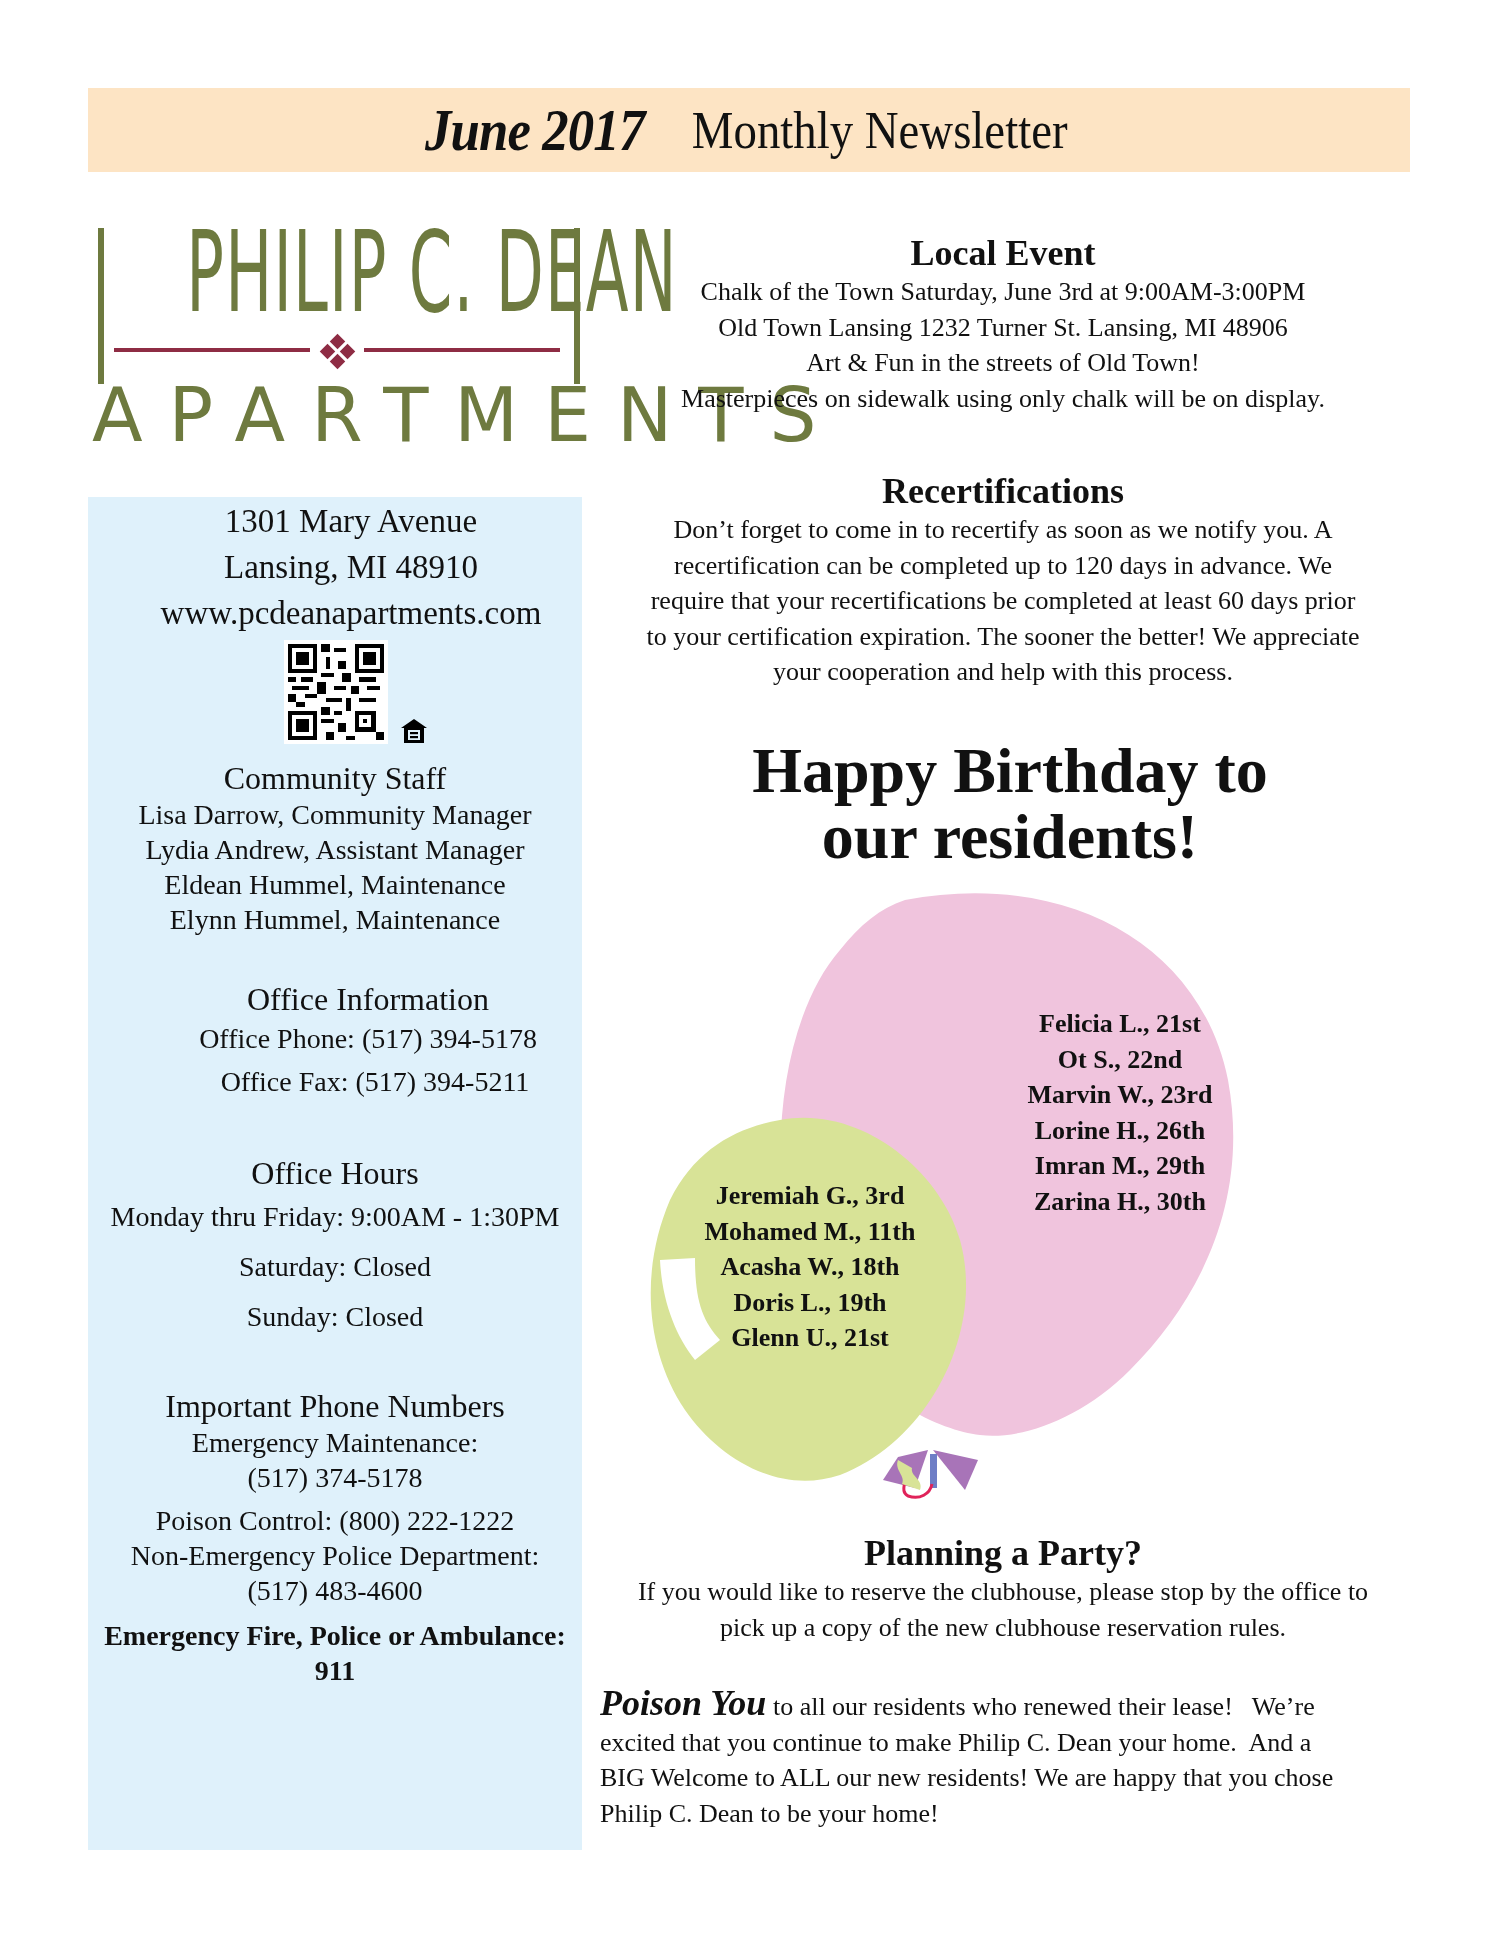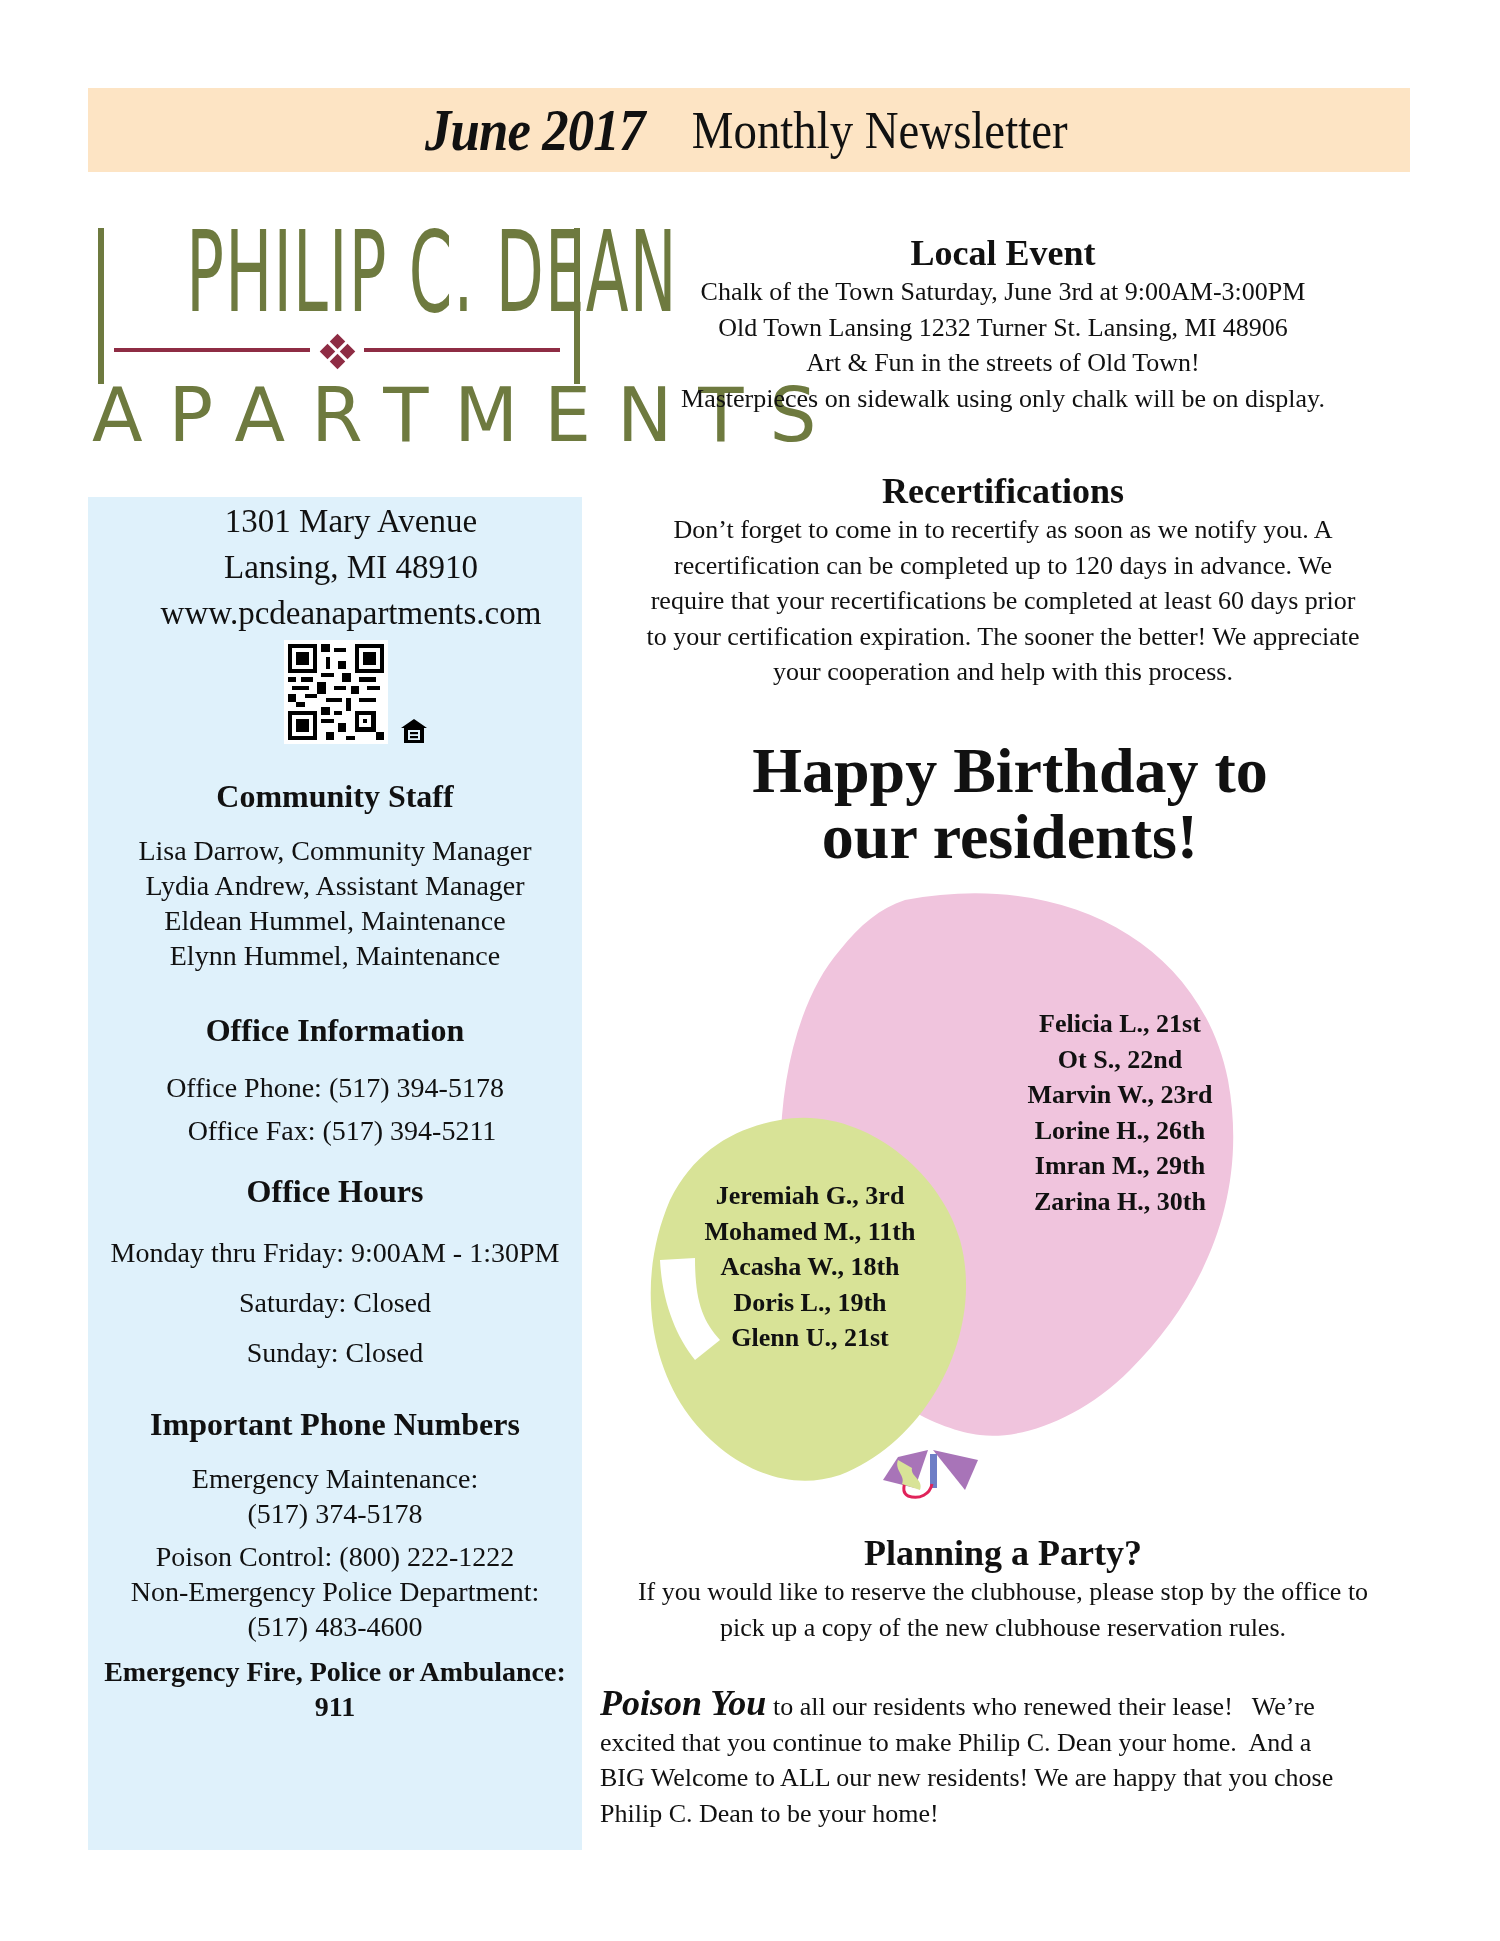--- a/index.html
+++ b/index.html
@@ -24,21 +24,21 @@
   .logo .diamonds { position:absolute; left:230px; top:124px; width:30px; height:30px; }
   .logo .diamonds span { position:absolute; width:11px; height:11px; background:#8E2C44; transform:rotate(45deg); }
   .logo .l2 { position:absolute; left:0; top:158px; width:100%; text-align:center;
               font-family:"DejaVu Sans","Liberation Sans",sans-serif; color:#6E7A3F;
               font-size:74px; line-height:90px; letter-spacing:26px; white-space:nowrap; }
   .logo .side-bar { position:absolute; width:6px; background:#6E7A3F; }
 
   
   .panel { left:88px; top:497px; width:494px; height:1353px; background:#DFF1FB; text-align:center; }
   .panel .addr { font-size:33px; line-height:44px; margin-top:0px; padding-top:2px;padding-left:32px; }
-  .panel h3 { font-size:32px; font-weight:bold; margin:18px; line-height:38px; }
+  .panel h3 { font-size:32px; font-weight:normal; margin:0; line-height:38px; }
   .panel .line { font-size:28px; line-height:35px; }
   .qr-wrap { position:absolute; left:196px; top:143px; width:104px; height:104px; background:#fff; }
   .eho { position:absolute; left:312px; top:221px; width:28px; height:26px; }
 
   
   .right-center { text-align:center; }
   .sec-title { font-weight:bold; font-size:36px; line-height:42px; }
   .sec-body { font-size:26px; line-height:35.5px; }
 
   .bday-title { font-weight:bold; font-size:64px; line-height:66px; text-align:center; }
@@ -133,21 +133,21 @@
   </div>
 
   <div style="position:absolute; left:0; top:262px; width:100%;">
     <h3>Community Staff</h3>
     <div class="line">Lisa Darrow, Community Manager</div>
     <div class="line">Lydia Andrew, Assistant Manager</div>
     <div class="line">Eldean Hummel, Maintenance</div>
     <div class="line">Elynn Hummel, Maintenance</div>
   </div>
 
-  <div style="position:absolute; left:0; top:496px; width:100%;">
+  <div style="position:absolute; left:0; top:483px; width:100%;padding-left:33px;">
     <h3>Office Information</h3>
     <div class="line" style="line-height:42px;">Office Phone: (517) 394-5178</div>
     <div class="line" style="line-height:44px; padding-left:14px;text-align:center;">Office Fax: (517) 394-5211</div>
   </div>
 
   <div style="position:absolute; left:0; top:657px; width:100%;">
     <h3>Office Hours</h3>
     <div class="line" style="line-height:50px;">Monday thru Friday: 9:00AM - 1:30PM</div>
     <div class="line" style="line-height:50px;">Saturday: Closed</div>
     <div class="line" style="line-height:50px;">Sunday: Closed</div>

